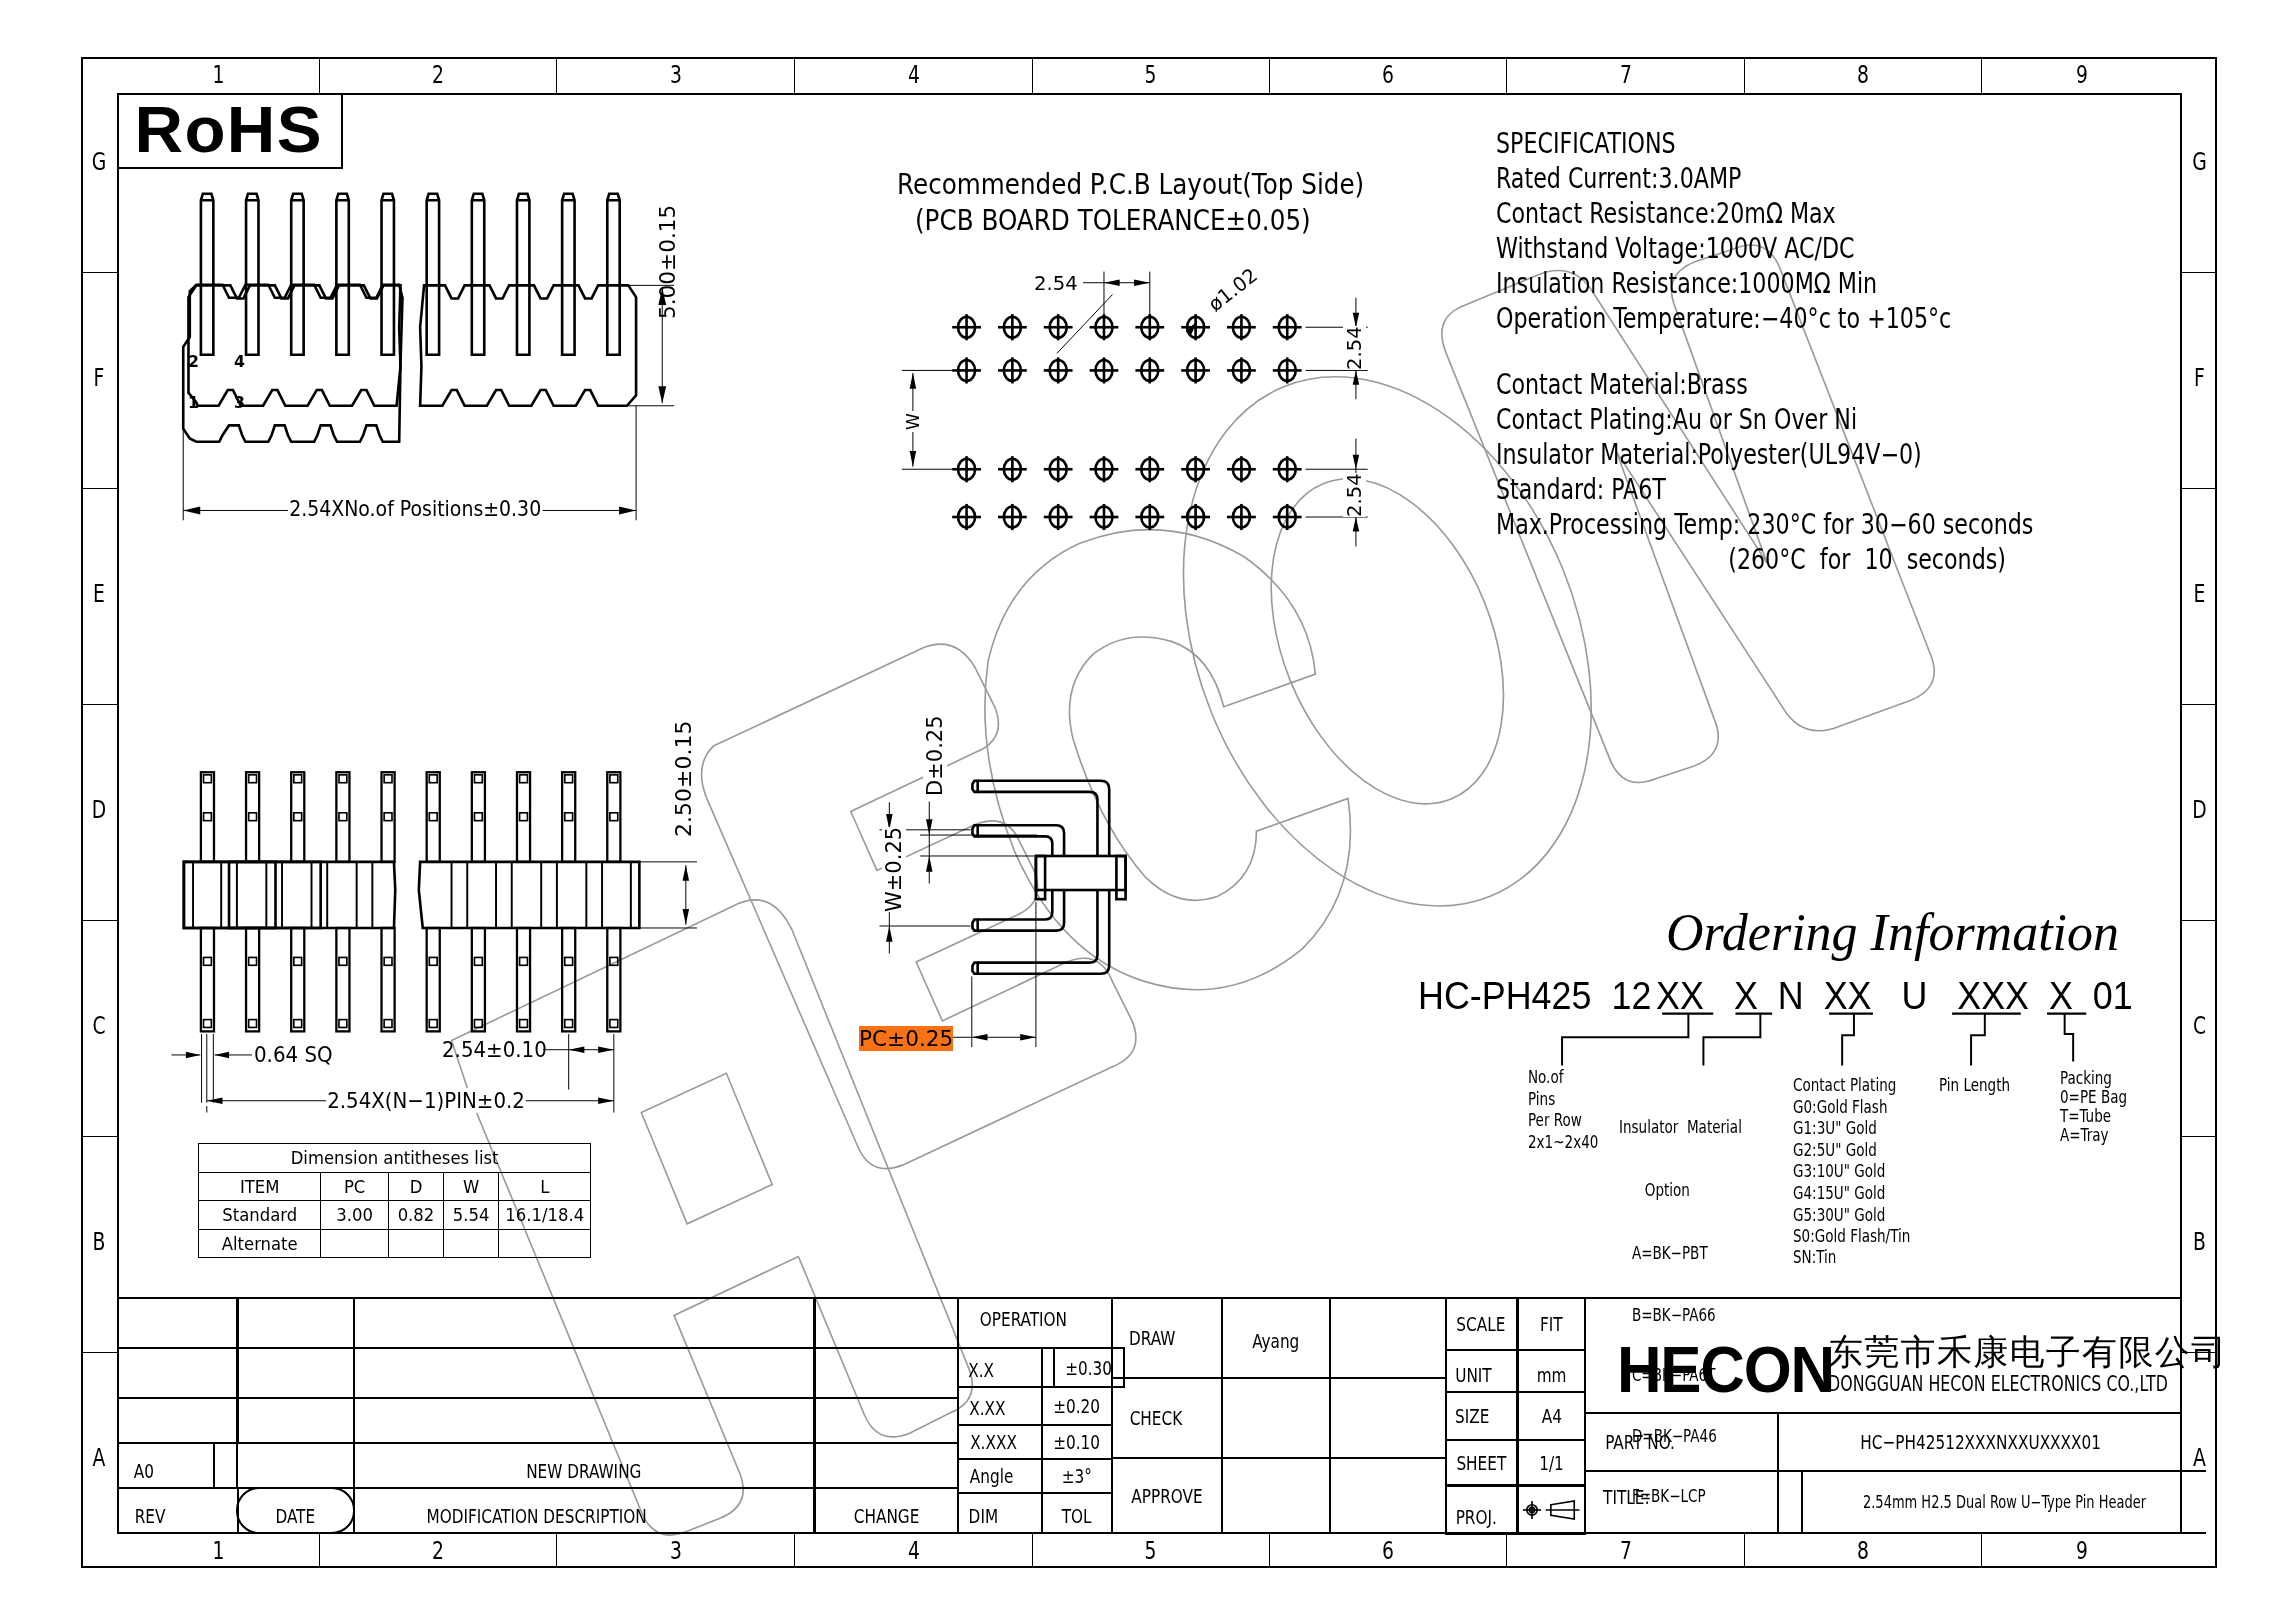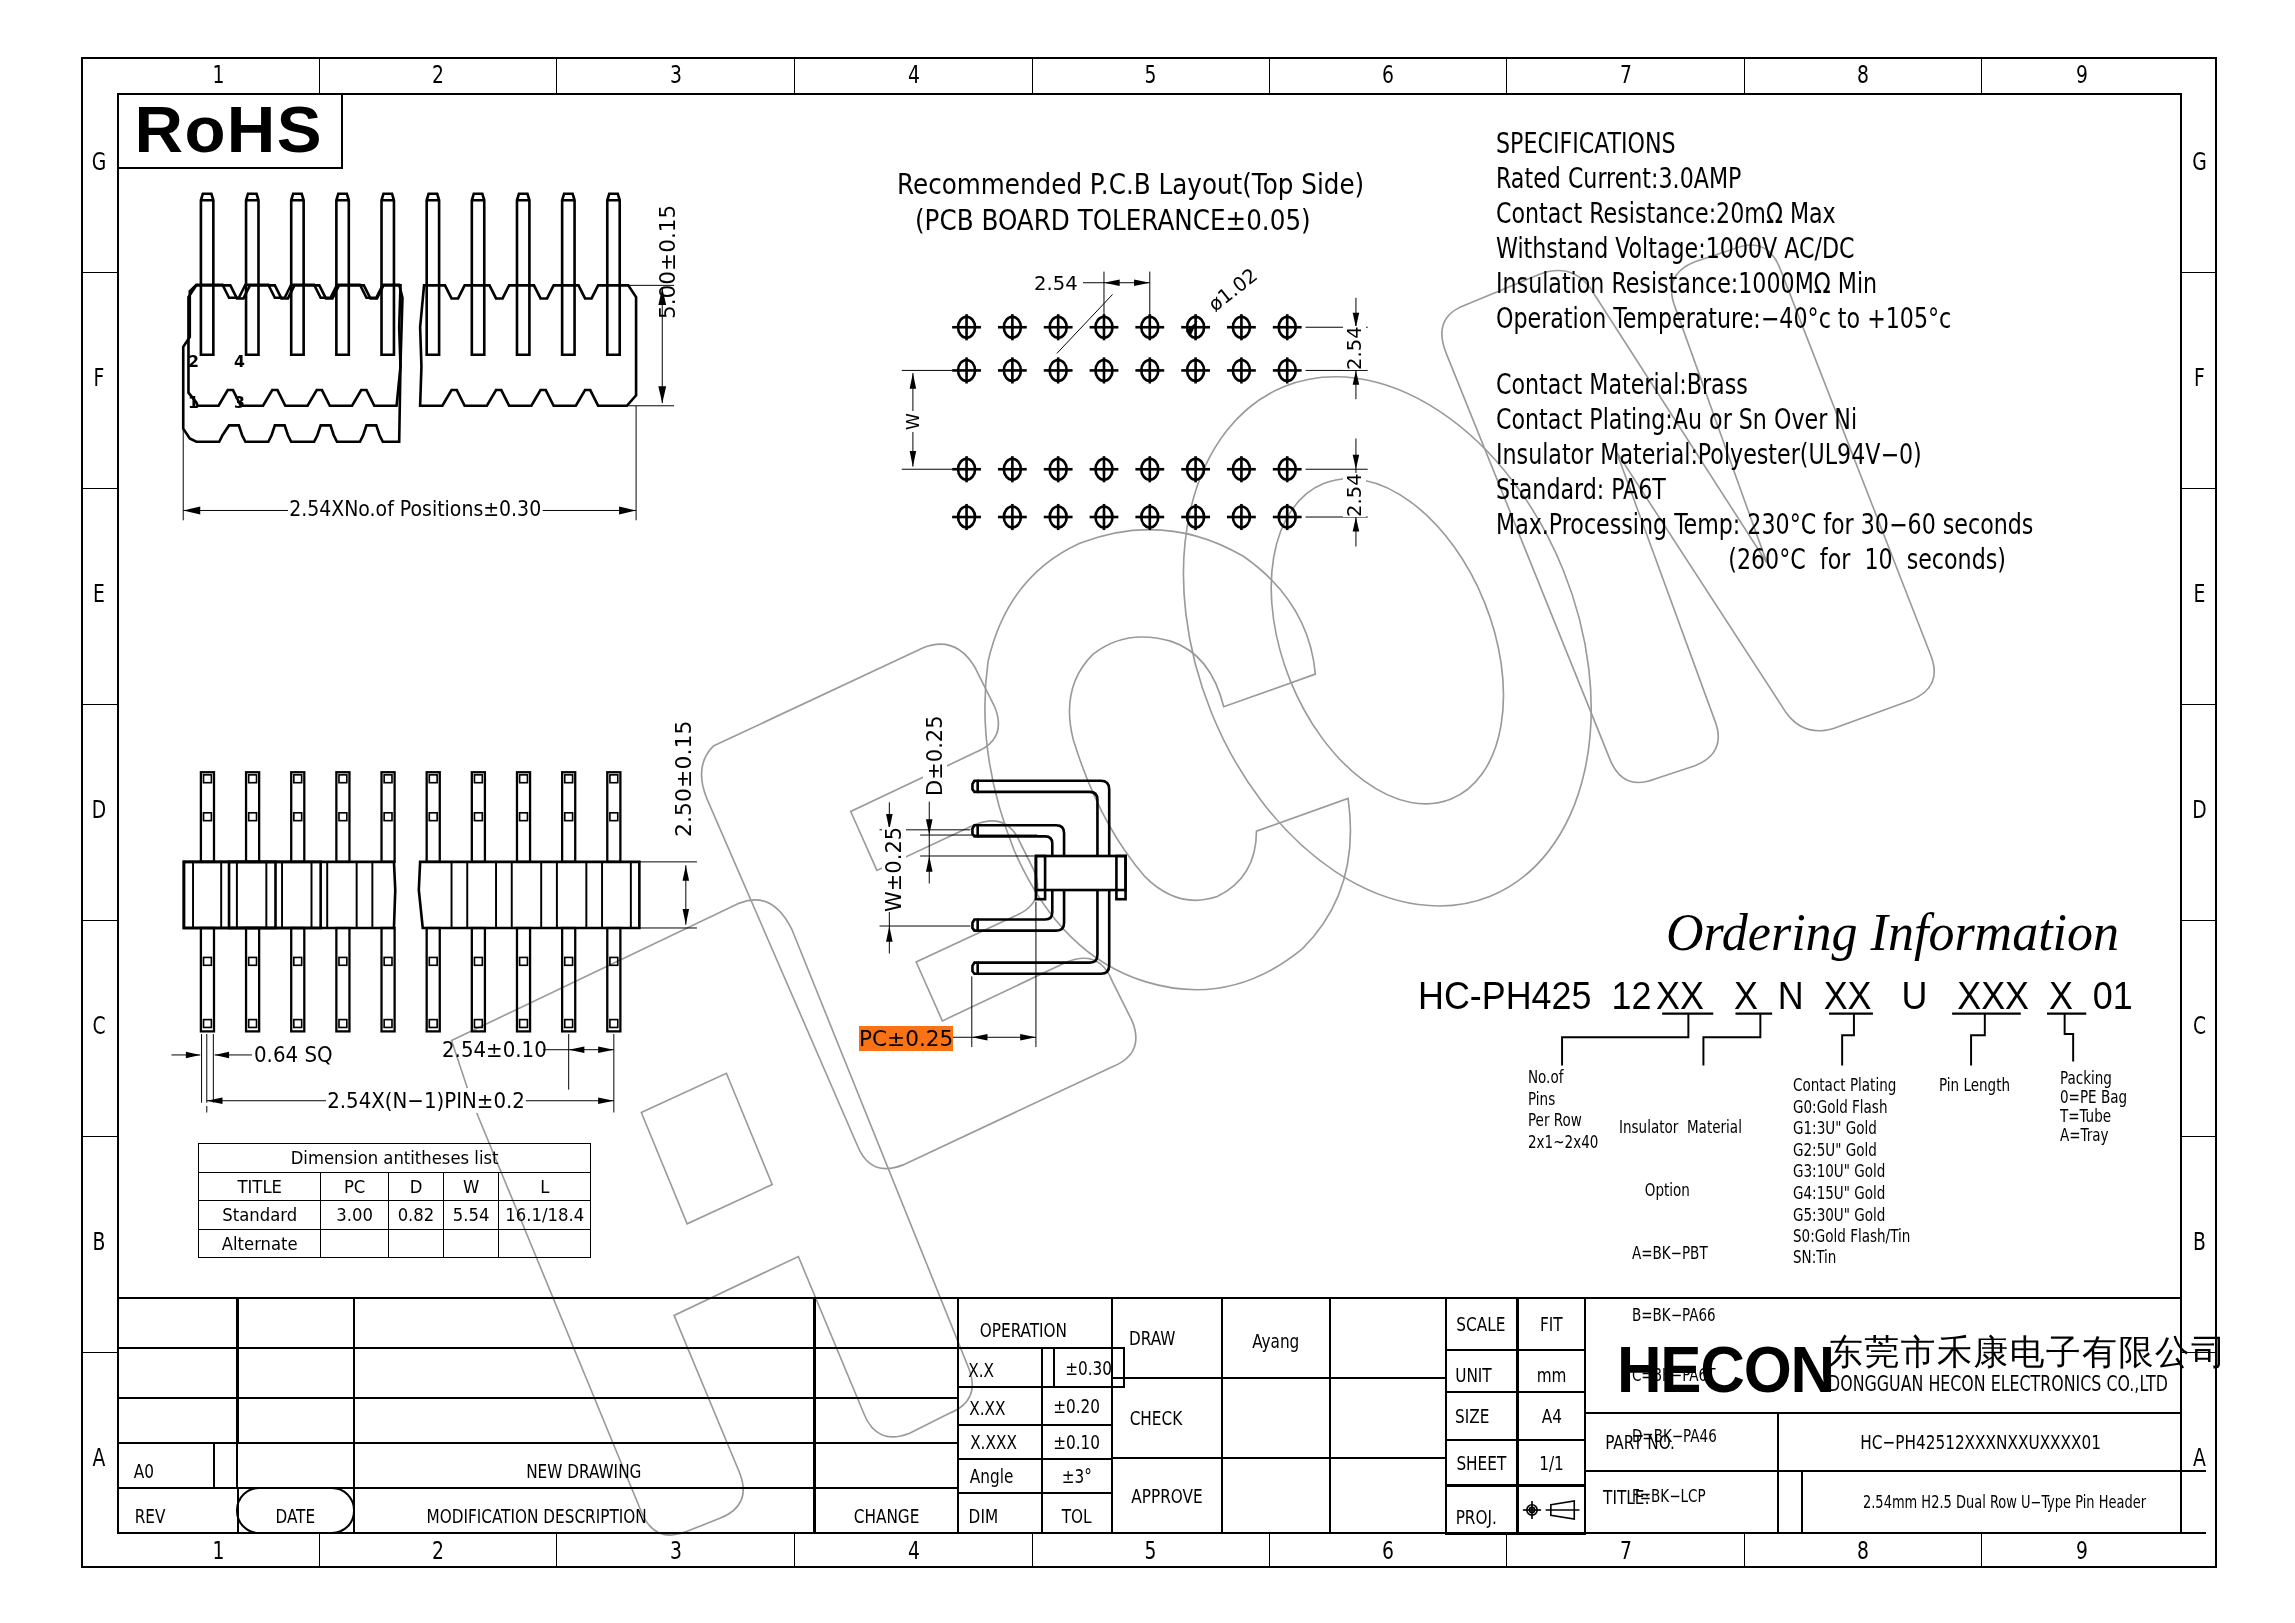--- a/index.html
+++ b/index.html
@@ -428,21 +428,21 @@
 <div class="abs cad" style="left:923px;top:796px;font-size:21px;transform:rotate(-90deg);transform-origin:left top;background:#fff;">D±0.25</div>
 <div class="abs cad" style="left:882px;top:912px;font-size:21px;transform:rotate(-90deg);transform-origin:left top;background:#fff;">W±0.25</div>
 <div class="abs cad" style="left:859px;top:1026px;font-size:21.6px;background:#f97316;">PC±0.25</div>
 
 <table class="dim-table">
   <tbody>
       <tr>
         <td colspan="5" style="width:386px;">Dimension  antitheses  list</td>
       </tr>
   <tr>
-    <td style="width:114px;">TITLE</td>
+    <td style="width:114px;">ITEM</td>
     <td style="width:60px;">PC</td>
     <td style="width:48px;">D</td>
     <td style="width:48px;">W</td>
     <td style="width:84px;">L</td>
   </tr>
   <tr>
     <td>Standard</td>
     <td>3.00</td>
     <td>0.82</td>
     <td>5.54</td>
@@ -587,21 +587,21 @@
       </div>
     <div class="cell bl" style="left:353px;top:1487px;width:462px;height:47px;justify-content:flex-start;padding-left:52px;">
         <span>MODIFICATION  DESCRIPTION</span>
       </div>
     <div class="cell bl" style="left:814px;top:1487px;width:145px;height:47px;">
         <span>CHANGE</span>
       </div>
   </div>
 
   <div>
-    <div class="cell l" style="left:957px;top:1297px;width:156px;height:52px;align-items:flex-start;padding-top:19px;">
+    <div class="cell l" style="left:957px;top:1297px;width:156px;height:52px;align-items:flex-start;padding-top:8px;">
         <span>OPERATION</span>
       </div>
     <div class="cell l bl" style="left:957px;top:1347px;width:86px;height:41px;padding-left:6.5px;">
         <span>X.X</span>
       </div>
     <div class="cell" style="left:1041px;top:1347px;width:72px;height:41px;margin-left:12px;">
         <span>±0.30</span>
       </div>
     <div class="cell l bl" style="left:957px;top:1386px;width:86px;height:40px;padding-left:6.5px;">
         <span>X.XX</span>

